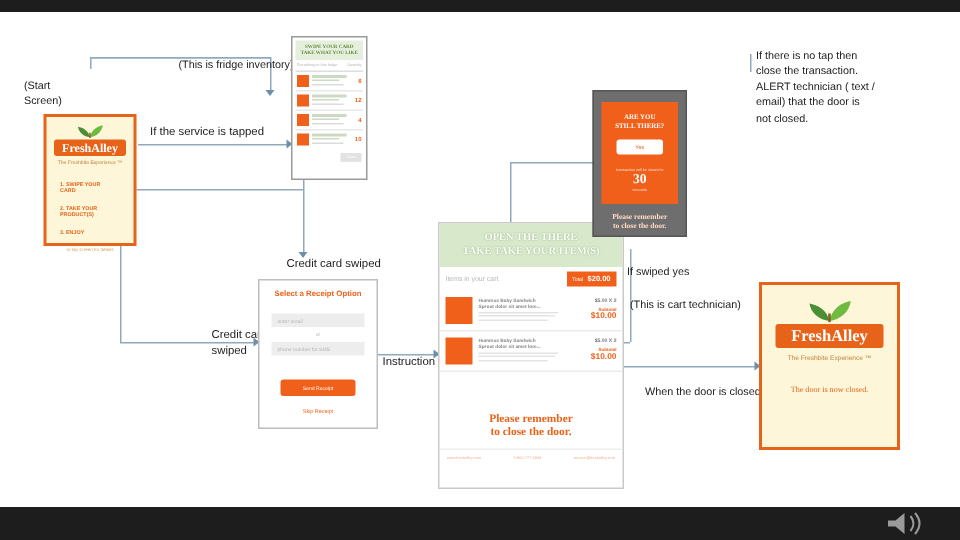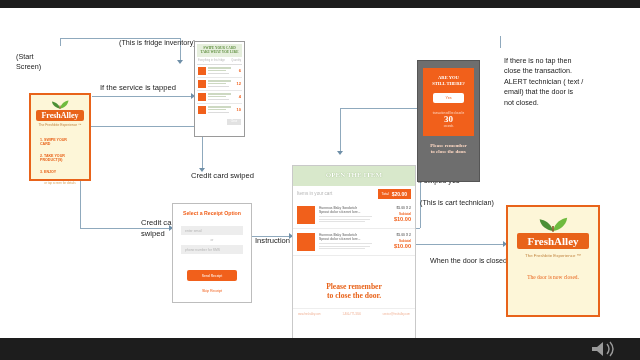--- a/index.html
+++ b/index.html
@@ -25,21 +25,21 @@
   .hline { height:1px; }
   .vline { width:1px; }
   .arrow {
     position:absolute; width:0; height:0;
     border-style:solid;
   }
   .arrow-r { border-width:3px 0 3px 4px; border-color:transparent transparent transparent #6f8fa8; }
   .arrow-d { border-width:4px 3px 0 3px; border-color:#6f8fa8 transparent transparent transparent; }
 
   
-  .screen { position:absolute; background:#fff;margin-top:17px; }
+  .screen { position:absolute; background:#fff; }
   .fa-card {
     border:2px solid #e8631a; background:#fdf6d8;
     display:flex; flex-direction:column; align-items:center;
   }
   .fa-logo-leaf { width:100%; text-align:center; line-height:0; }
   .fa-wordmark {
     background:#e8631a; color:#fff; font-weight:bold;
     text-align:center; border-radius:2px;
     font-family:"Liberation Serif", serif;
   }
@@ -149,21 +149,21 @@
   <div class="note" style="left:16px; top:44px;">(Start
 Screen)</div>
   <div class="note" style="left:119px; top:30px;">(This is fridge inventory)</div>
   <div class="note" style="left:100px; top:74px; font-size:7.6px;">If the service is tapped</div>
   <div class="note" style="left:191px; top:162px; font-size:7.6px;">Credit card swiped</div>
   <div class="note" style="left:141px; top:209px; font-size:7.6px;">Credit card
 swiped</div>
   <div class="note" style="left:255px; top:227px; font-size:7.6px;">Instruction to</div>
   <div class="note" style="left:418px; top:168px;">If swiped yes</div>
   <div class="note" style="left:420px; top:190px;">(This is cart technician)</div>
-  <div class="note" style="left:504px; top:48px;">If there is no tap then
+  <div class="note" style="left:504px; top:24px;">If there is no tap then
 close the transaction.
 ALERT technician ( text /
 email)  that the door is
 not closed.</div>
   <div class="note" style="left:430px; top:248px;">When the door is closed</div>
 
   <div class="screen fa-card" style="left:29px; top:68px; width:62px; height:88px; padding:4px 5px;">
     <div class="fa-logo-leaf">
       <svg width="18" height="10" viewBox="0 0 36 20">
         <path d="M18 19 C16 10 8 6 2 5 C3 13 10 18 18 19Z" fill="#4b8f35"></path>
@@ -240,21 +240,22 @@
     <h4 style="font-size:5.2px; margin-bottom:10px;">Select a Receipt Option</h4>
     <div class="rfield" style="height:9px; font-size:3.4px;">enter email</div>
     <div class="ror" style="font-size:3.4px; margin:3px 0;">or</div>
     <div class="rfield" style="height:9px; font-size:3.4px;">phone number for SMS</div>
     <div class="rbtn" style="font-size:3.4px; padding:3.5px 0; margin:16px 6px 0 6px;">Send Receipt</div>
     <div class="rskip" style="font-size:3.6px; margin-top:8px;">Skip Receipt</div>
   </div>
 
   <div class="screen cart" style="left:292px; top:140px; width:124px; height:178px;">
     <div class="cart-head" style="font-size:7px; padding:5px 2px 6px; line-height:1.25;">
-      <span>OPEN THE ITEM</span>
+      <span>OPEN THE THERE</span>
+      <span>TAKE TAKE YOUR ITEM(S)</span>
     </div>
 
     <div class="cart-bar" style="padding:3px 4px;">
       <span class="lbl" style="font-size:4.6px;">Items in your cart</span>
       <span class="cart-total" style="font-size:5px; padding:2px 4px;">
         <span style="font-size:3.4px;">Total</span>
         <span style="font-weight:bold;">$20.00</span>
       </span>
     </div>
 
@@ -297,21 +298,21 @@
       <div>to close the door.</div>
     </div>
 
     <div class="cart-foot" style="font-size:2.6px; padding:4px 5px 0; margin-top:7px;">
       <span>www.freshalley.com</span>
       <span>1-800-777-1846</span>
       <span>service@freshalley.com</span>
     </div>
   </div>
 
-  <div class="still-wrap" style="left:417px; top:52px; width:63px; height:122px;">
+  <div class="still-wrap" style="left:395px; top:52px; width:63px; height:98px;">
     <div class="still-box" style="margin:7px 5px 0; padding:7px 4px 8px;">
       <div class="still-title" style="font-size:4.6px; line-height:1.3;">
         <div>ARE YOU</div>
         <div>STILL THERE?</div>
       </div>
       <div class="still-yes" style="font-size:3.6px; padding:3px 0; margin:6px 6px 0;">Yes</div>
       <div class="still-sub" style="font-size:2.6px; margin-top:9px;">transaction will be closed in</div>
       <div class="still-num" style="font-size:9px; line-height:1.1;">30</div>
       <div class="still-sub" style="font-size:2.6px;">seconds</div>
     </div>

